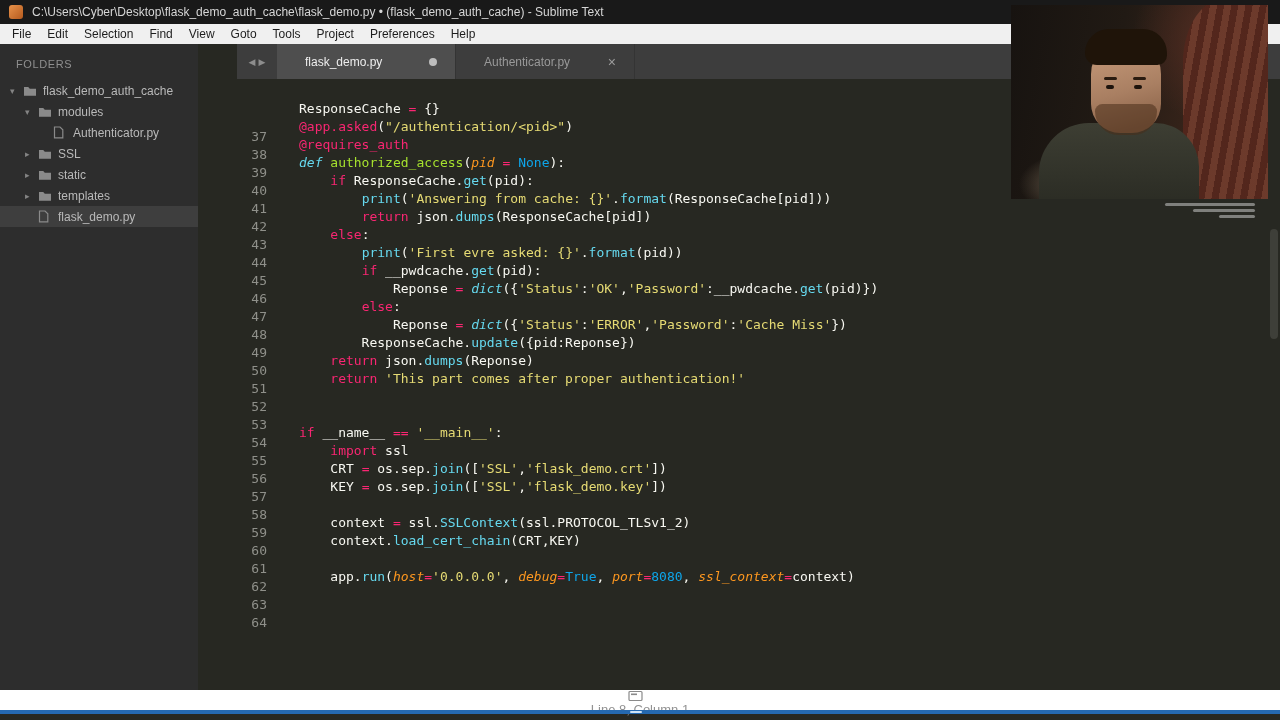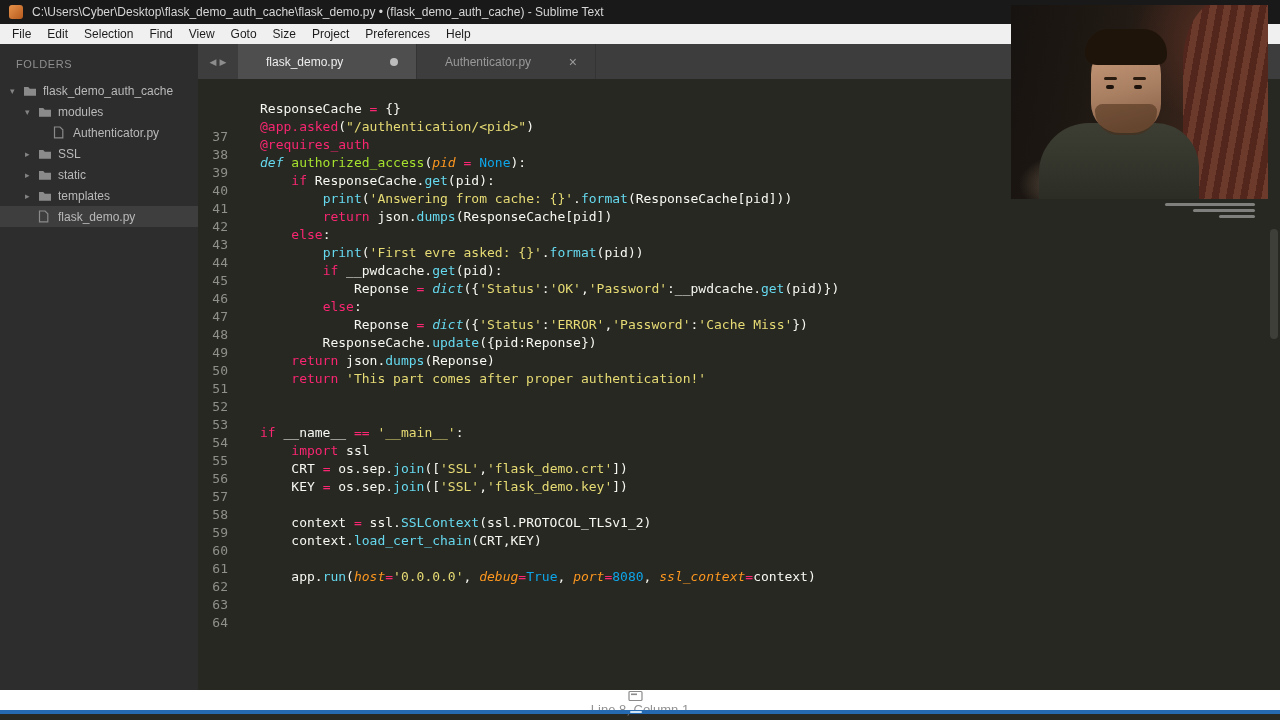--- a/index.html
+++ b/index.html
@@ -21,21 +21,21 @@
   }
 
   
   .menu-bar {
     height:20px; background:#f0f0f0; display:flex; align-items:center;
     font-size:12px; color:#1d1d1d; padding-left:4px;
   }
   .menu-item { padding:0 8px; height:100%; display:flex; align-items:center; cursor:default; }
 
   
-  .main { display:flex; height:646px; }
+  .main { display:flex; height:646px;gap:39px; }
 
   
   .sidebar { width:198px; background:#2d2d2d; flex:0 0 auto; overflow:hidden; }
   .folders-header {
     color:#8f8f8f; font-size:11px; letter-spacing:.6px;
     padding:14px 0 10px 16px;
   }
   .tree-row {
     height:21px; display:flex; align-items:center; font-size:12px;
     color:#b9b9b9; white-space:nowrap; cursor:default;
@@ -160,21 +160,21 @@
   <span>C:\Users\Cyber\Desktop\flask_demo_auth_cache\flask_demo.py • (flask_demo_auth_cache) - Sublime Text</span>
 </div>
 
 <div class="menu-bar">
     <div class="menu-item">File</div>
     <div class="menu-item">Edit</div>
     <div class="menu-item">Selection</div>
     <div class="menu-item">Find</div>
     <div class="menu-item">View</div>
     <div class="menu-item">Goto</div>
-    <div class="menu-item">Size</div>
+    <div class="menu-item">Tools</div>
     <div class="menu-item">Project</div>
     <div class="menu-item">Preferences</div>
     <div class="menu-item">Help</div>
   </div>
 
 <div class="main">
 
   <div class="sidebar">
     <div class="folders-header">FOLDERS</div>
     <div id="folder-tree">

